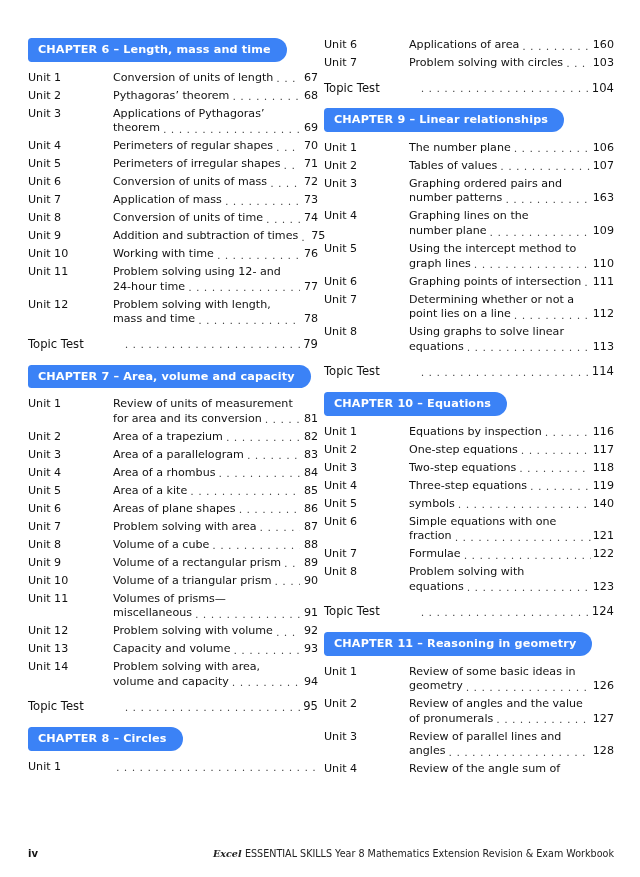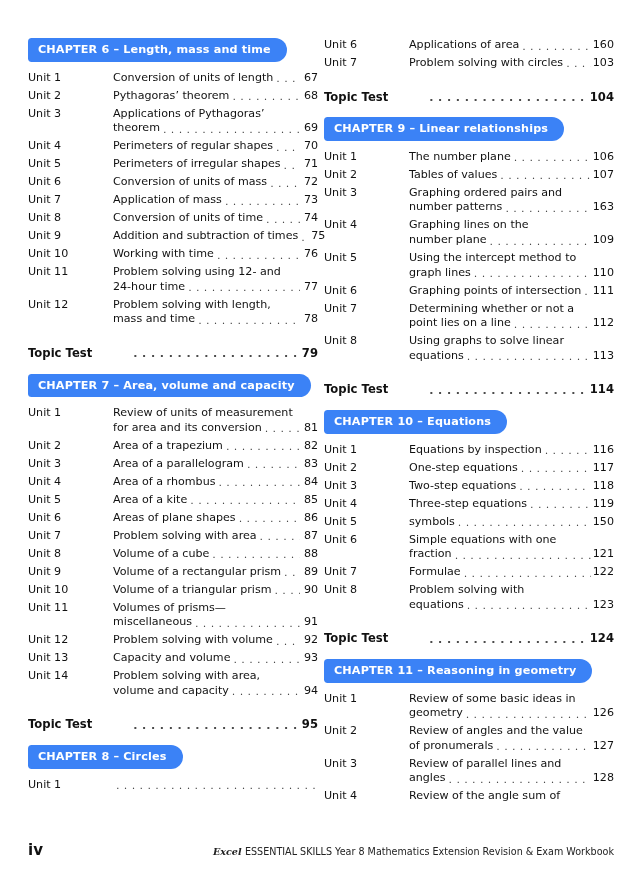--- a/index.html
+++ b/index.html
@@ -111,22 +111,22 @@
   }
   .wrapline {
     display: flex;
     flex-direction: row;
     align-items: center;
     width: 100%;
   }
 
   
   .entry.topic-test {
-    font-weight: bold;
-    margin-top: 19px;
+    font-weight: normal;
+    margin-top: 10px;
     margin-bottom: 1px;
     font-size: 11.6px;
   }
   .entry.topic-test .unit {
     flex: 0 0 auto;
     width: auto;
   }
   .entry.topic-test .leader::before { color: #4a4a4a; }
 
   
@@ -134,21 +134,21 @@
     position: absolute;
     left: 28px;
     right: 26px;
     bottom: 18px;
     display: flex;
     flex-direction: row;
     align-items: baseline;
     justify-content: space-between;
   }
   .folio {
-    font-size: 15px;
+    font-size: 10px;
     font-weight: bold;
     color: #111111;
   }
   .footer-title {
     font-size: 9.6px;
     color: #222222;
     white-space: nowrap;
   }
   .footer-title .brand {
     font-weight: bold;
@@ -604,21 +604,21 @@
                 <span class="leader"></span>
                 <span class="pagenum">119</span>
               </div>
             </div>
           </div><div class="entry">
             <div class="unit">Unit 5</div>
             <div class="body">
               <div class="title-line">
                 <span class="txt">symbols</span>
                 <span class="leader"></span>
-                <span class="pagenum">150</span>
+                <span class="pagenum">140</span>
               </div>
             </div>
           </div><div class="entry">
             <div class="unit">Unit 6</div>
             <div class="body">
               <div class="wrapline">
                 <span class="txt">Simple equations with one</span>
               </div>
               <div class="title-line">
                 <span class="txt">fraction</span>

